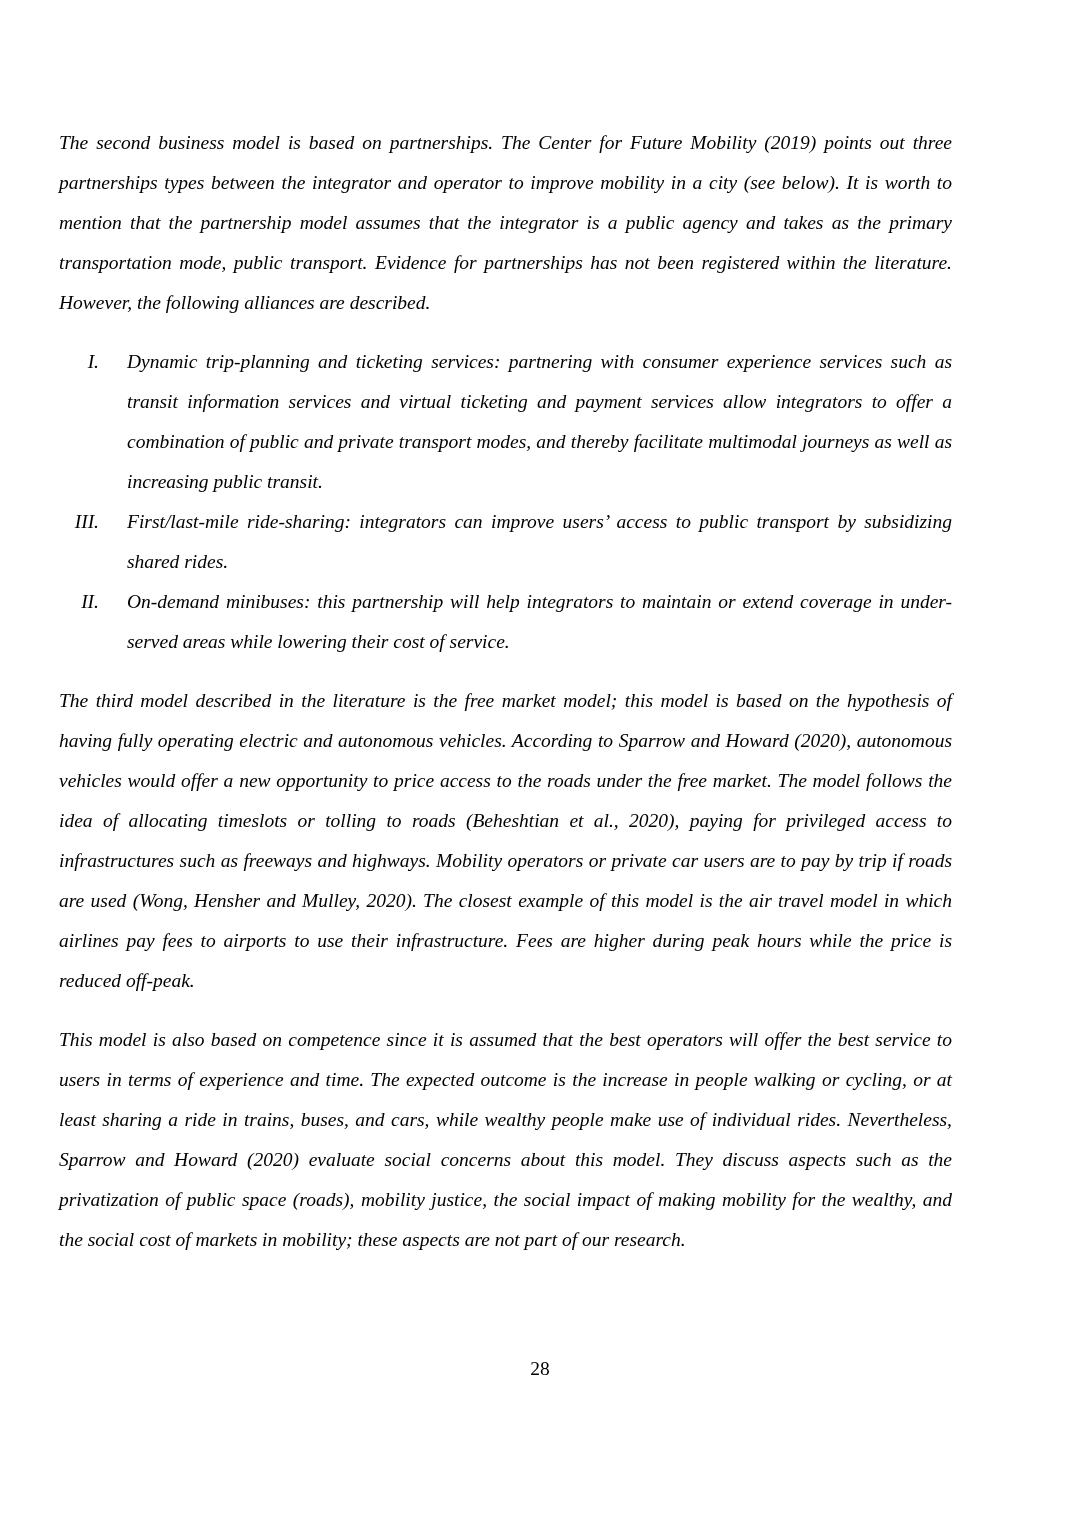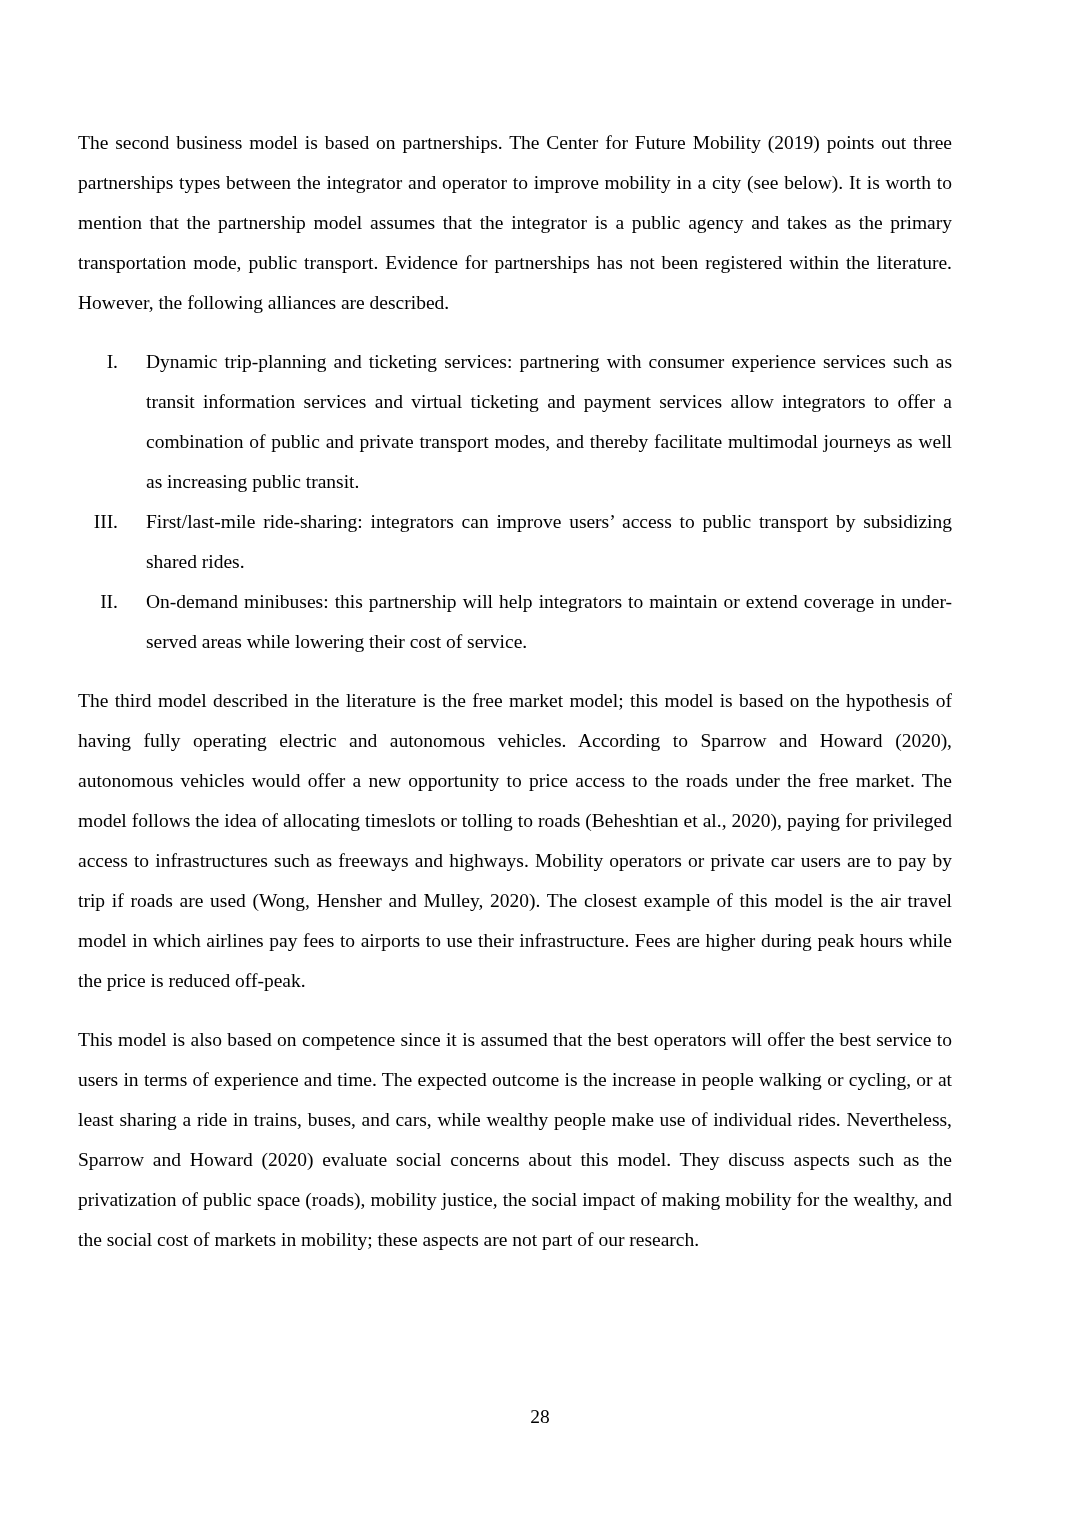--- a/index.html
+++ b/index.html
@@ -14,21 +14,22 @@
     font-family: "Liberation Serif", serif;
     color: #000000;
     overflow: hidden;
   }
   .page {
     position: absolute;
     inset: 0;
     background: #ffffff;
   }
   .content {
-    padding: 123px 128px 0 78px;
+    padding: 123px 128px 0 59px;
+    font-style: italic;
   }
   p.para {
     font-size: 19.5px;
     line-height: 40px;
     text-align: justify;
     margin: 0 0 19px 0;
   }
   .list {
     margin: 0 0 19px 0;
   }
@@ -45,21 +46,21 @@
   .list-item .num-gap {
     flex: none;
     width: 28px;
   }
   .list-item .item-text {
     flex: 1 1 auto;
     text-align: justify;
   }
   .page-number {
     position: absolute;
-    top: 1404px;
+    top: 1356px;
     left: 0;
     width: 100%;
     text-align: center;
     font-size: 19.5px;
     line-height: 26px;
   }
 </style>
 </head>
 <body>
 

